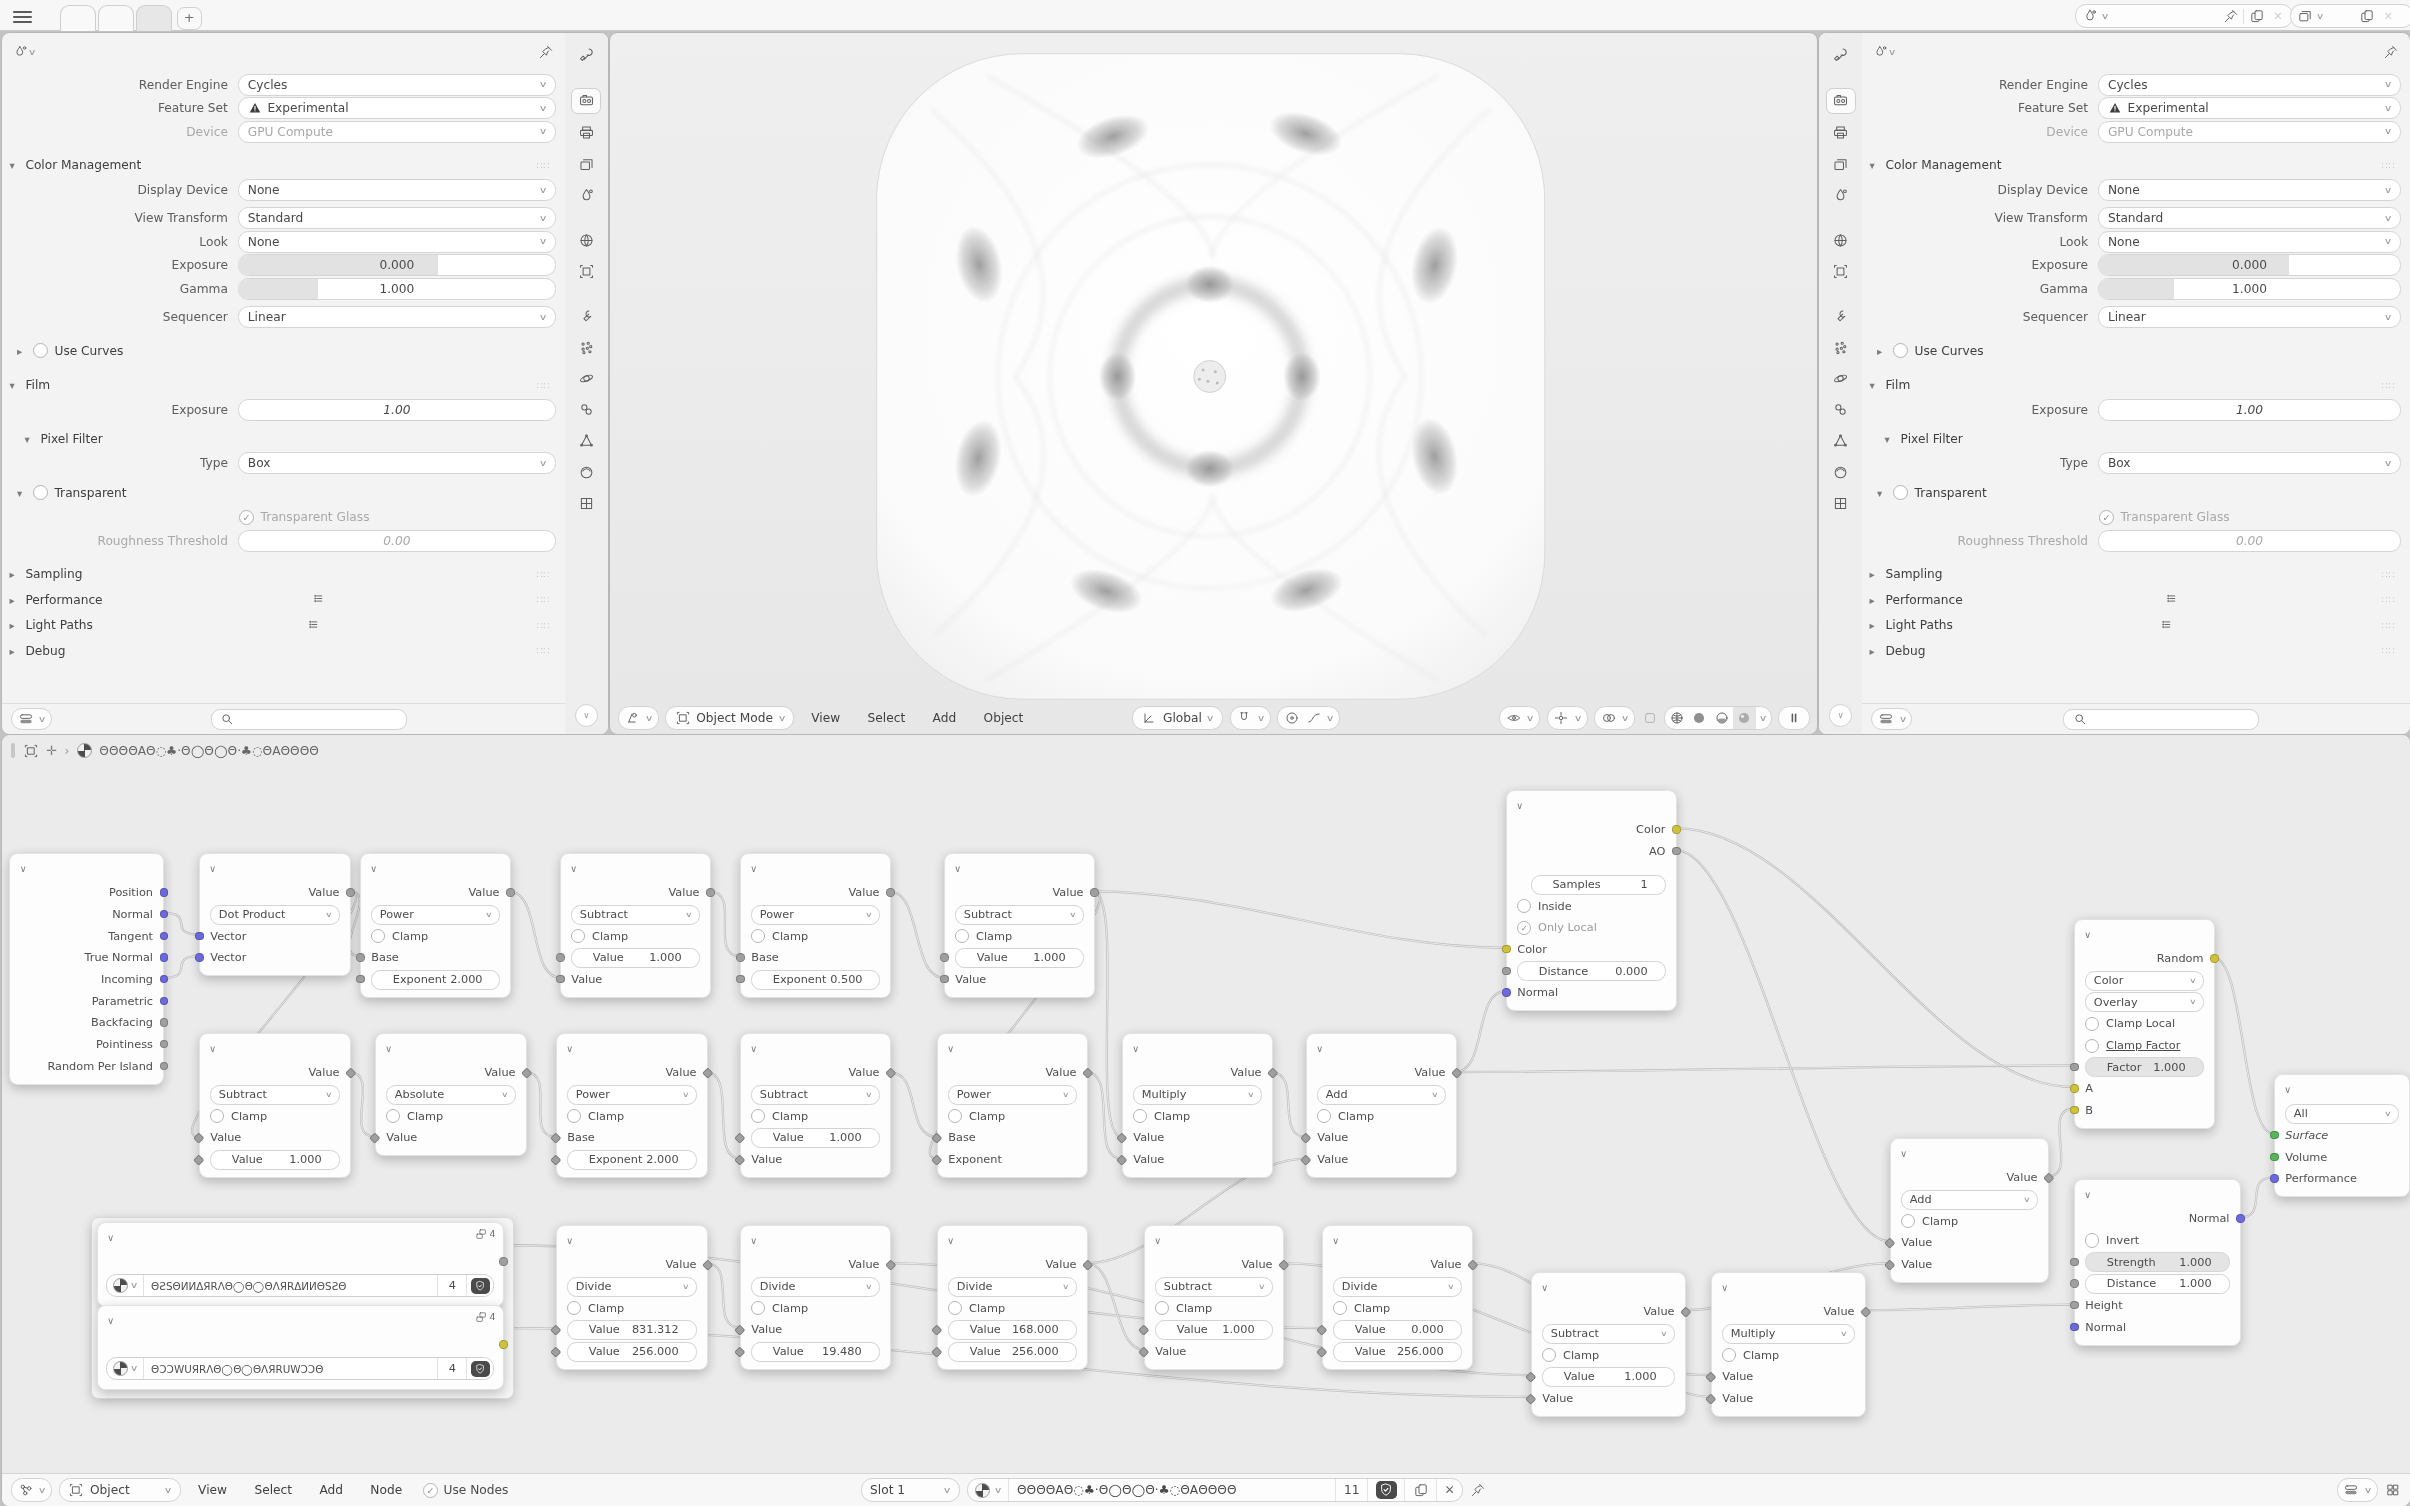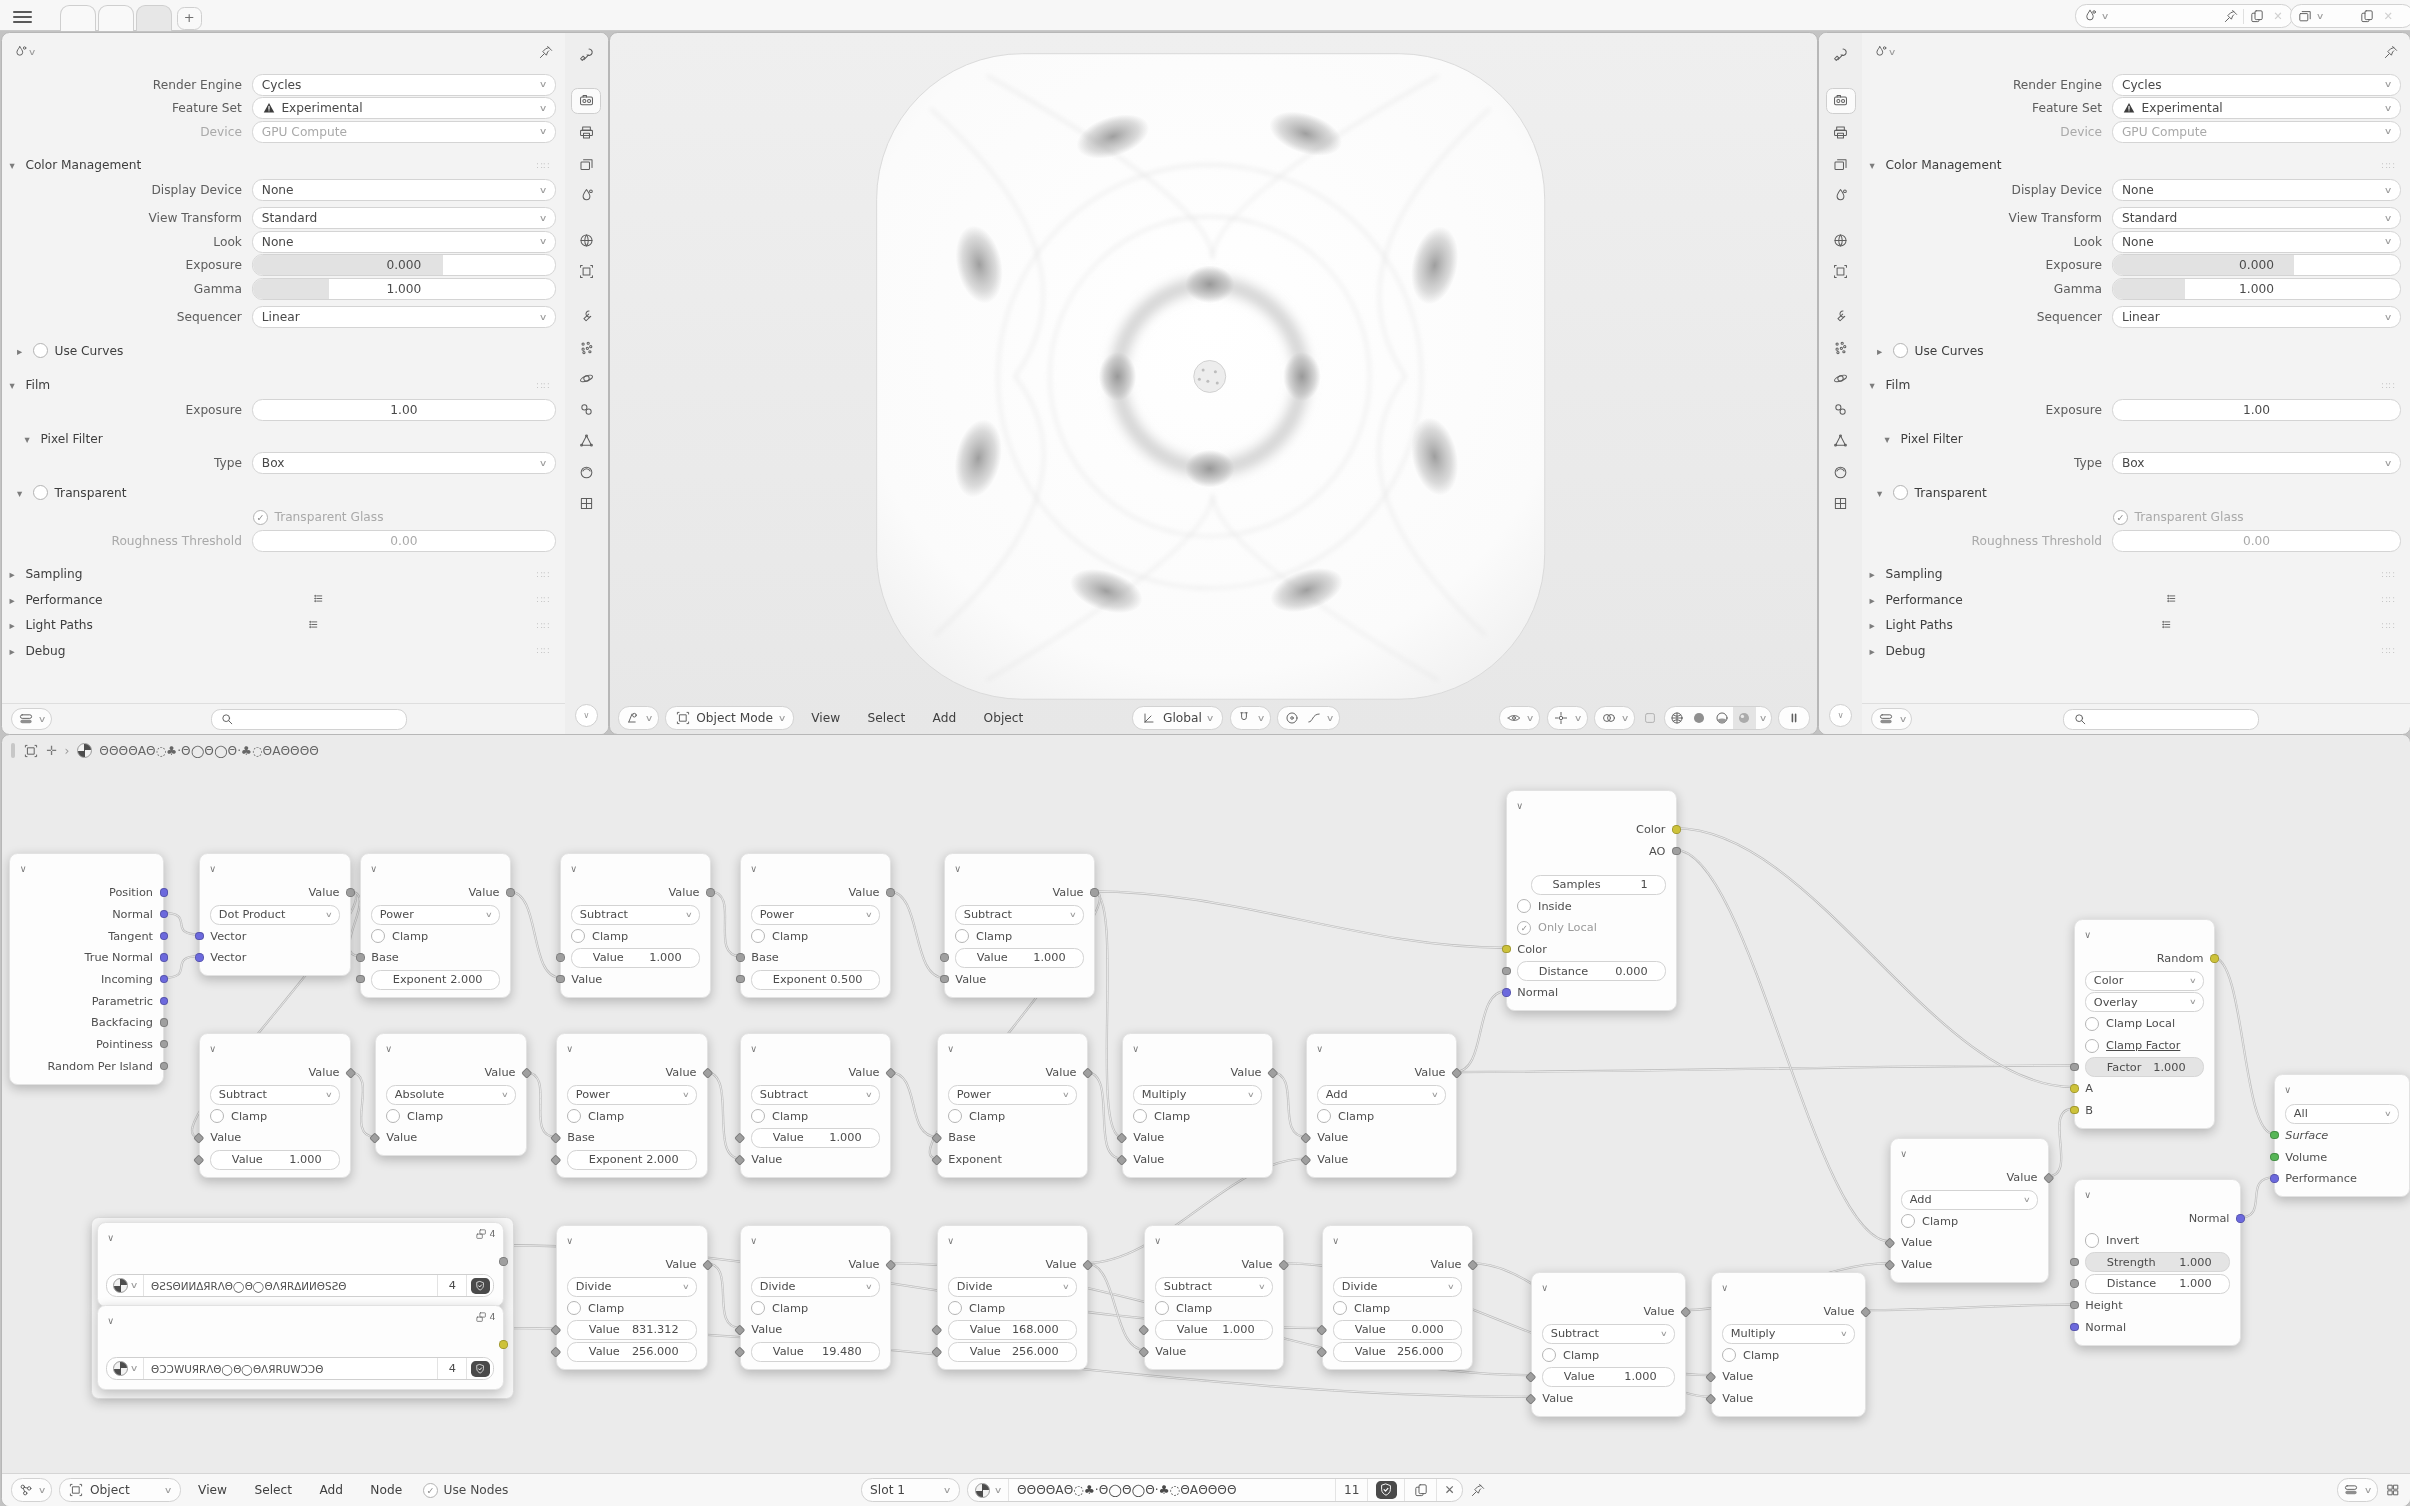--- a/index.html
+++ b/index.html
@@ -27,26 +27,26 @@
   .panel{display:flex;background:#f3f3f3;}
   .panel.mirror{flex-direction:row-reverse;}
   .pmain{flex:1;position:relative;display:flex;flex-direction:column;}
   .phead{height:38px;display:flex;align-items:center;padding:0 11.3px;}
   .phead .spacer{flex:1;}
   .pcontent{flex:1;padding:1.9px 9.4px 0 0;overflow:hidden;}
   .tabstrip{width:43px;background:#eeeeee;display:flex;flex-direction:column;align-items:center;padding-top:9.4px;gap:6.6px;position:relative;}
   .tabstrip .ticon{width:28px;height:24.5px;display:flex;align-items:center;justify-content:center;border-radius:6.6px;}
   .tabstrip .ticon.active{background:#fbfbfb;border:0.9px solid #cfcfcf;}
   .tabstrip .gap{height:7.5px;}
-  .prow{position:relative;height:23.5px;display:flex;align-items:center;margin-left:14px;}
+  .prow{position:relative;height:23.5px;display:flex;align-items:center;}
   .plabel{flex:0 0 226px;text-align:right;padding-right:10.4px;color:#5d5d5d;white-space:nowrap;overflow:hidden;}
   .plabel.dis{color:#a9a9a9;}
   .pfield{flex:1;height:20px;border:0.9px solid #d4d4d4;border-radius:10.4px;background:#fff;display:flex;align-items:center;padding:0 8.5px;position:relative;overflow:hidden;}
   .pfield .val{flex:1;color:#484848;}
-  .pfield .val.center{text-align:center;}
+  .pfield .val.center{text-align:center;font-style:italic;}
   .pfield .val.dis{color:#a9a9a9;}
   .pfield .fill{position:absolute;left:0;top:0;bottom:0;background:#e2e2e2;}
   .pfield .fv{position:relative;width:100%;text-align:center;}
   .psection{height:25.4px;display:flex;align-items:center;gap:6.6px;padding-left:7.5px;color:#3e3e3e;}
   .psection .grip{margin-left:auto;margin-right:5.6px;color:#c4c4c4;font-size:9.4px;letter-spacing:0.9px;}
   .psection .arrow{color:#7c7c7c;font-size:10.4px;width:9.4px;}
   .psub{padding-left:22.6px;}
   .pgap{height:9.4px;}
   .pgapS{height:4.7px;}
   .pfoot{height:30px;border-top:0.9px solid #dedede;display:flex;align-items:center;padding:0 9.4px;gap:9.4px;}

